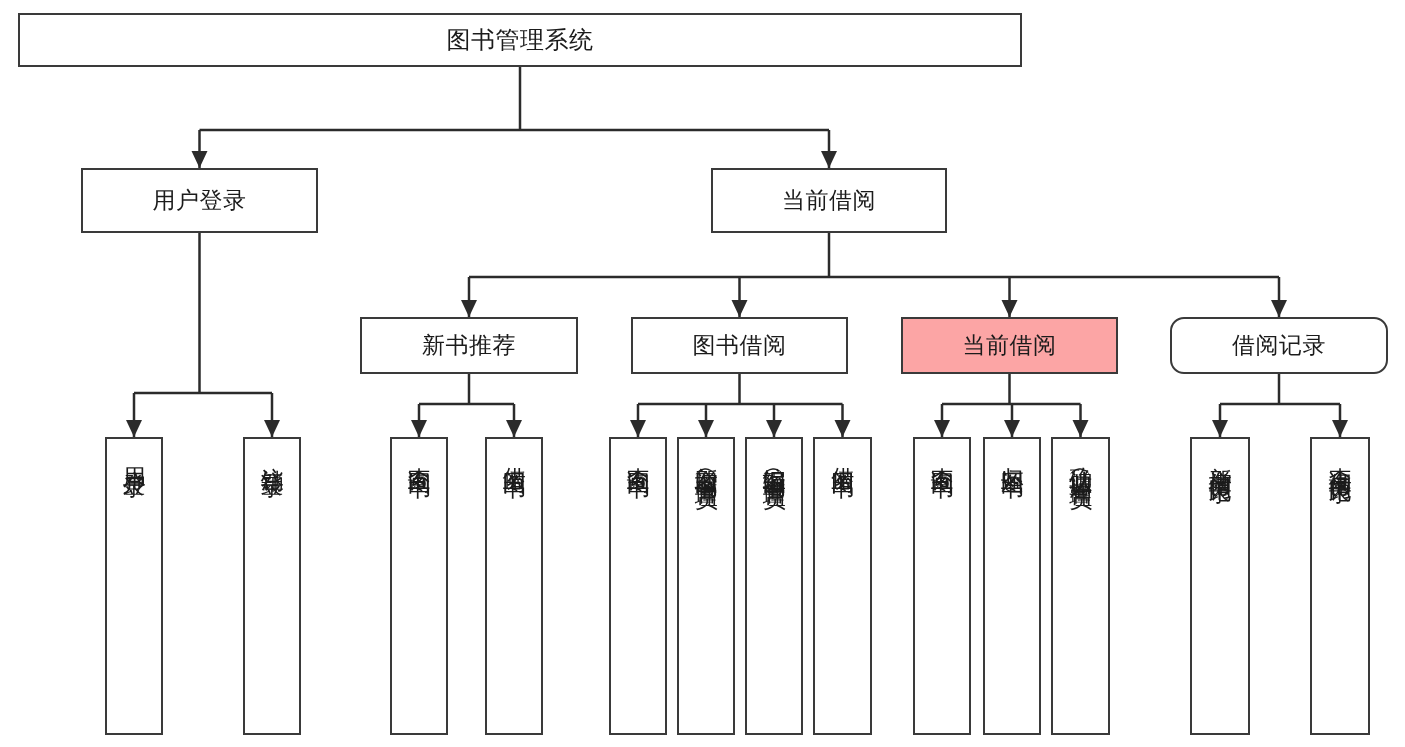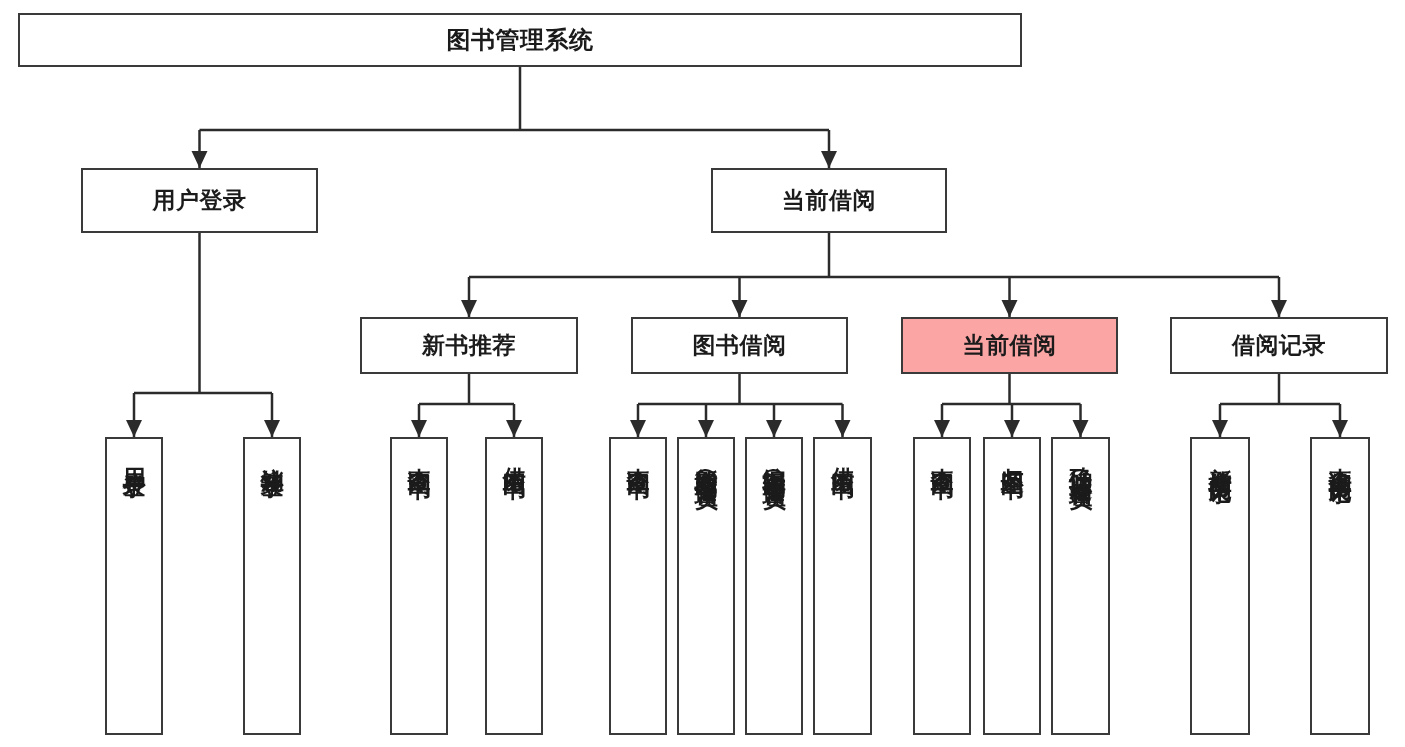--- a/index.html
+++ b/index.html
@@ -10,21 +10,20 @@
   }
   body {
     font-family: "Liberation Sans", "DejaVu Sans", sans-serif;
   }
   #diagram-root {
     position: relative;
     width: 1405px;
     height: 747px;
     background: #ffffff;
     overflow: hidden;
-    font-weight: bold;
   }
   #edges-layer {
     position: absolute;
     left: 0;
     top: 0;
     width: 1405px;
     height: 747px;
     pointer-events: none;
   }
   .node {
@@ -145,21 +144,21 @@
       </div>
       <div class="node horizontal" style="left: 360px; top: 317px; width: 218px; height: 57px; border-color: rgb(58, 58, 58); background: rgb(255, 255, 255);">
         <span class="node-label">新书推荐</span>
       </div>
       <div class="node horizontal" style="left: 631px; top: 317px; width: 217px; height: 57px; border-color: rgb(58, 58, 58); background: rgb(255, 255, 255); justify-content: center;">
         <span class="node-label">图书借阅</span>
       </div>
       <div class="node horizontal" style="left: 901px; top: 317px; width: 217px; height: 57px; border-color: rgb(58, 58, 58); background: #fca5a5;">
         <span class="node-label">当前借阅</span>
       </div>
-      <div class="node horizontal" style="left: 1170px; top: 317px; width: 218px; height: 57px; border-color: rgb(58, 58, 58); background: rgb(255, 255, 255);">
+      <div class="node horizontal" style="left: 1170px; top: 317px; width: 218px; height: 57px; border-color: rgb(58, 58, 58); background: rgb(255, 255, 255); border-radius: 14px;">
         <span class="node-label">借阅记录</span>
       </div>
       <div class="node vertical" style="left: 105px; top: 437px; width: 58px; height: 298px; border-color: rgb(58, 58, 58); background: rgb(255, 255, 255);">
         <span class="node-label">用户登录</span>
       </div>
       <div class="node vertical" style="left: 243px; top: 437px; width: 58px; height: 298px; border-color: rgb(58, 58, 58); background: rgb(255, 255, 255);">
         <span class="node-label">注销登录</span>
       </div>
       <div class="node vertical" style="left: 390px; top: 437px; width: 58px; height: 298px; border-color: rgb(58, 58, 58); background: rgb(255, 255, 255);">
         <span class="node-label">查询图书</span>

